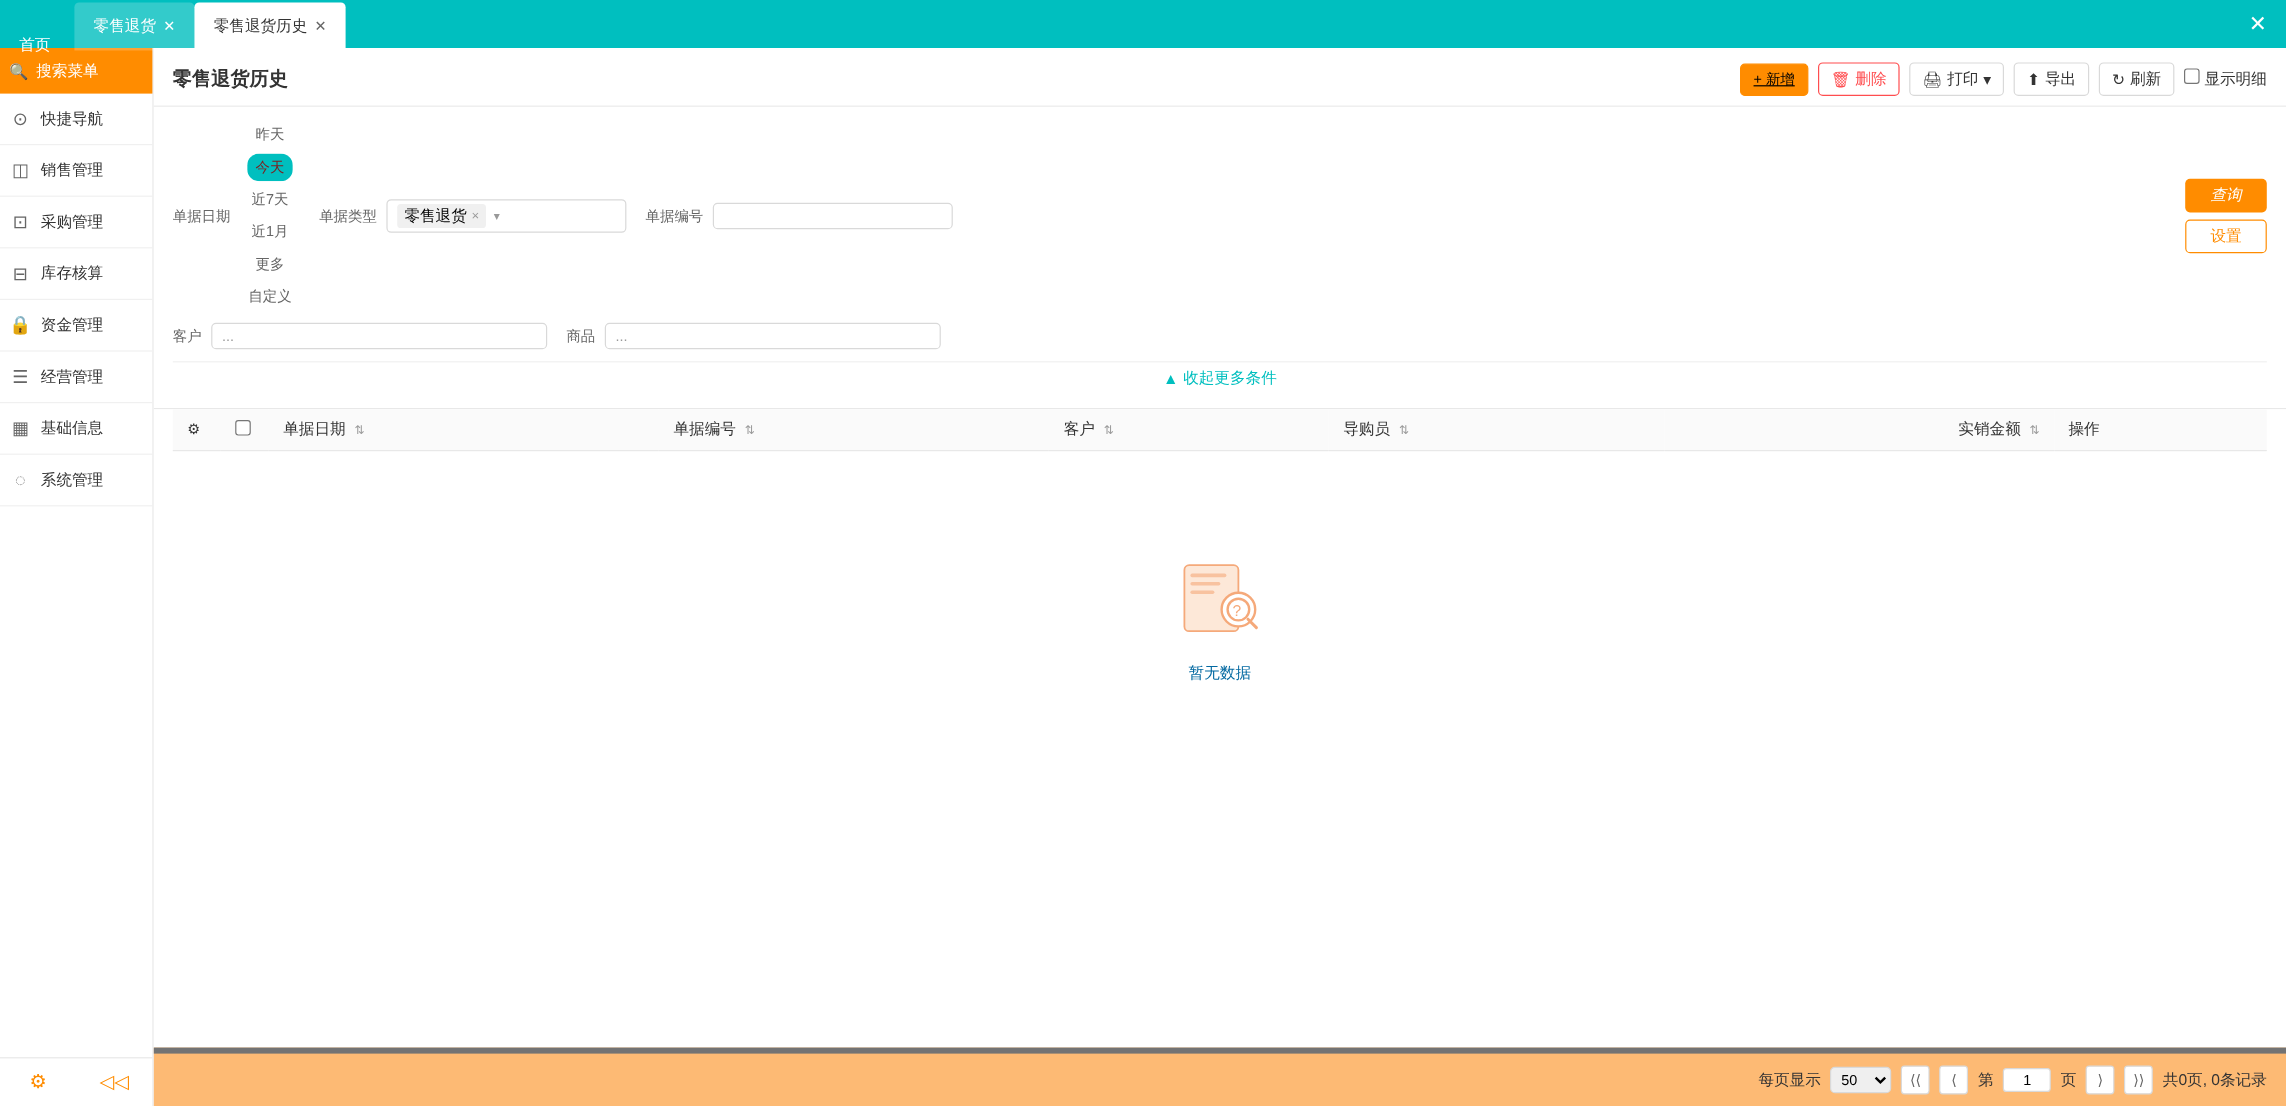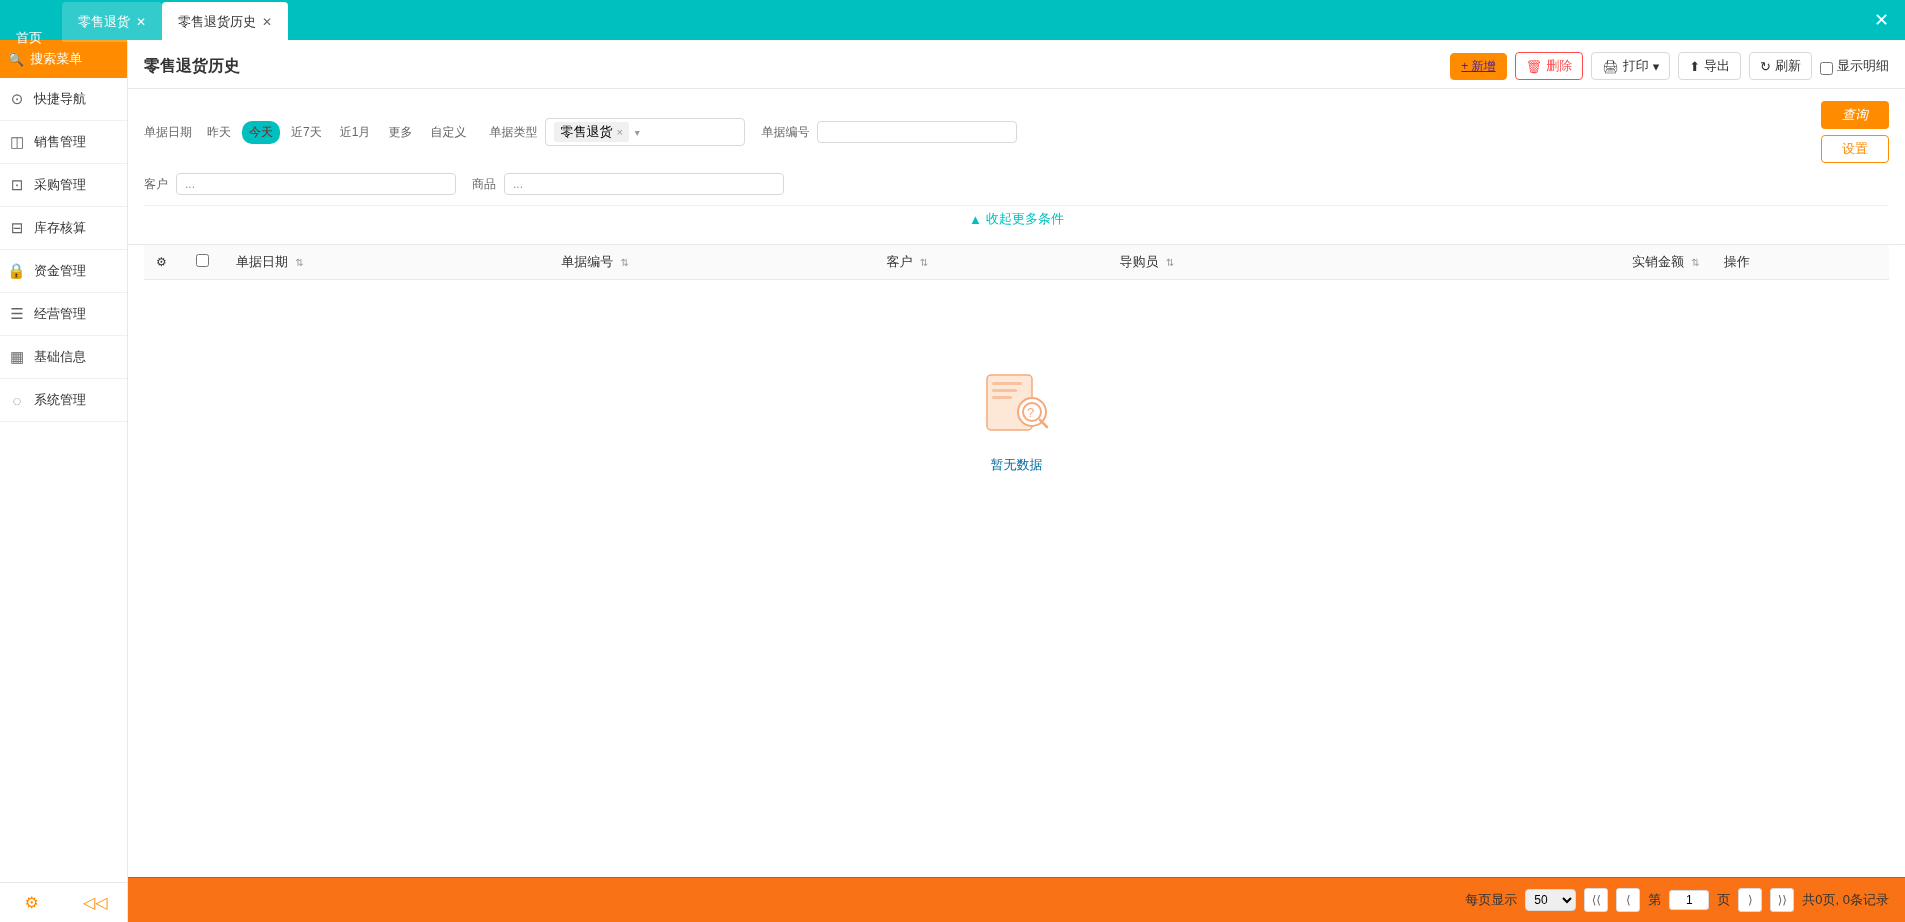--- a/index.html
+++ b/index.html
@@ -162,31 +162,31 @@
       padding: 4px 10px;
       border: 1px solid #d9d9d9;
       border-radius: 4px;
       background: #fff;
       cursor: pointer;
       font-size: 12px;
       color: #333;
     }
     .toolbar-btn.primary {
       background: #ff8c00;
-      color: #4c1d95;
+      color: #000000;
       border-color: #ff8c00;
       text-decoration: underline;
     }
     .toolbar-btn.danger {
       color: #ff4d4f;
       border-color: #ff4d4f;
     }
     .checkbox-label {
       display: flex;
-      align-items: flex-end;
+      align-items: flex-start;
       gap: 4px;
       font-size: 12px;
       color: #333;
       cursor: pointer;
     }
 
     
     .filter-area {
       background: #fff;
       padding: 12px 16px;
@@ -207,20 +207,21 @@
     }
     .filter-label {
       color: #666;
       font-size: 12px;
       white-space: nowrap;
     }
     .date-buttons {
       display: flex;
       gap: 4px;
       align-items: center;
+      flex-direction: column;
     }
     .date-btn {
       padding: 2px 6px;
       border-radius: 3px;
       cursor: pointer;
       font-size: 12px;
       color: #666;
       border: 1px solid transparent;
     }
     .date-btn.active {
@@ -336,27 +337,27 @@
       height: 80px;
       margin-bottom: 16px;
     }
     .empty-text {
       font-size: 13px;
       color: #0369a1;
     }
 
     
     .pagination {
-      background: #f97316;
+      background: #fdba74;
       padding: 10px 16px;
       display: flex;
       align-items: center;
       justify-content: flex-end;
       gap: 8px;
-      border-top: 1px solid #737373;
+      border-top: 5px solid #737373;
       flex-shrink: 0;
       font-size: 12px;
       color: #333;
     }
     .page-size-select {
       border: 1px solid #d9d9d9;
       border-radius: 4px;
       padding: 2px 4px;
       font-size: 12px;
     }

